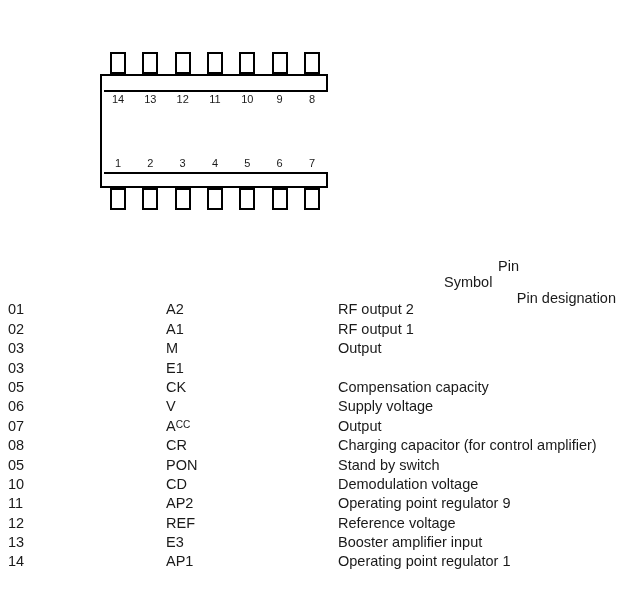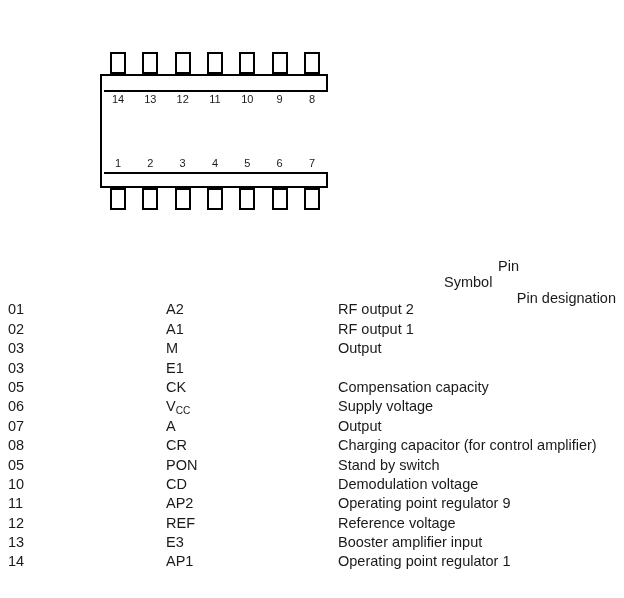--- a/index.html
+++ b/index.html
@@ -100,21 +100,21 @@
     align-items: flex-end;
   }
   .col-pin { width: 118px; flex: none; }
   .col-sym { width: 172px; flex: none; margin-left: 40px; }
   .col-des { flex: 1 1 auto; }
   .head-cell { font-size: 14.5px; }
   sub {
     font-size: 0.7em;
     vertical-align: baseline;
     position: relative;
-    top: 3px;
+    top: 17px;
   }
 </style>
 </head>
 <body>
 
 <div id="package-diagram">
 
   <div class="pin-row top">
     <span class="pin-leg"></span>
     <span class="pin-leg"></span>

